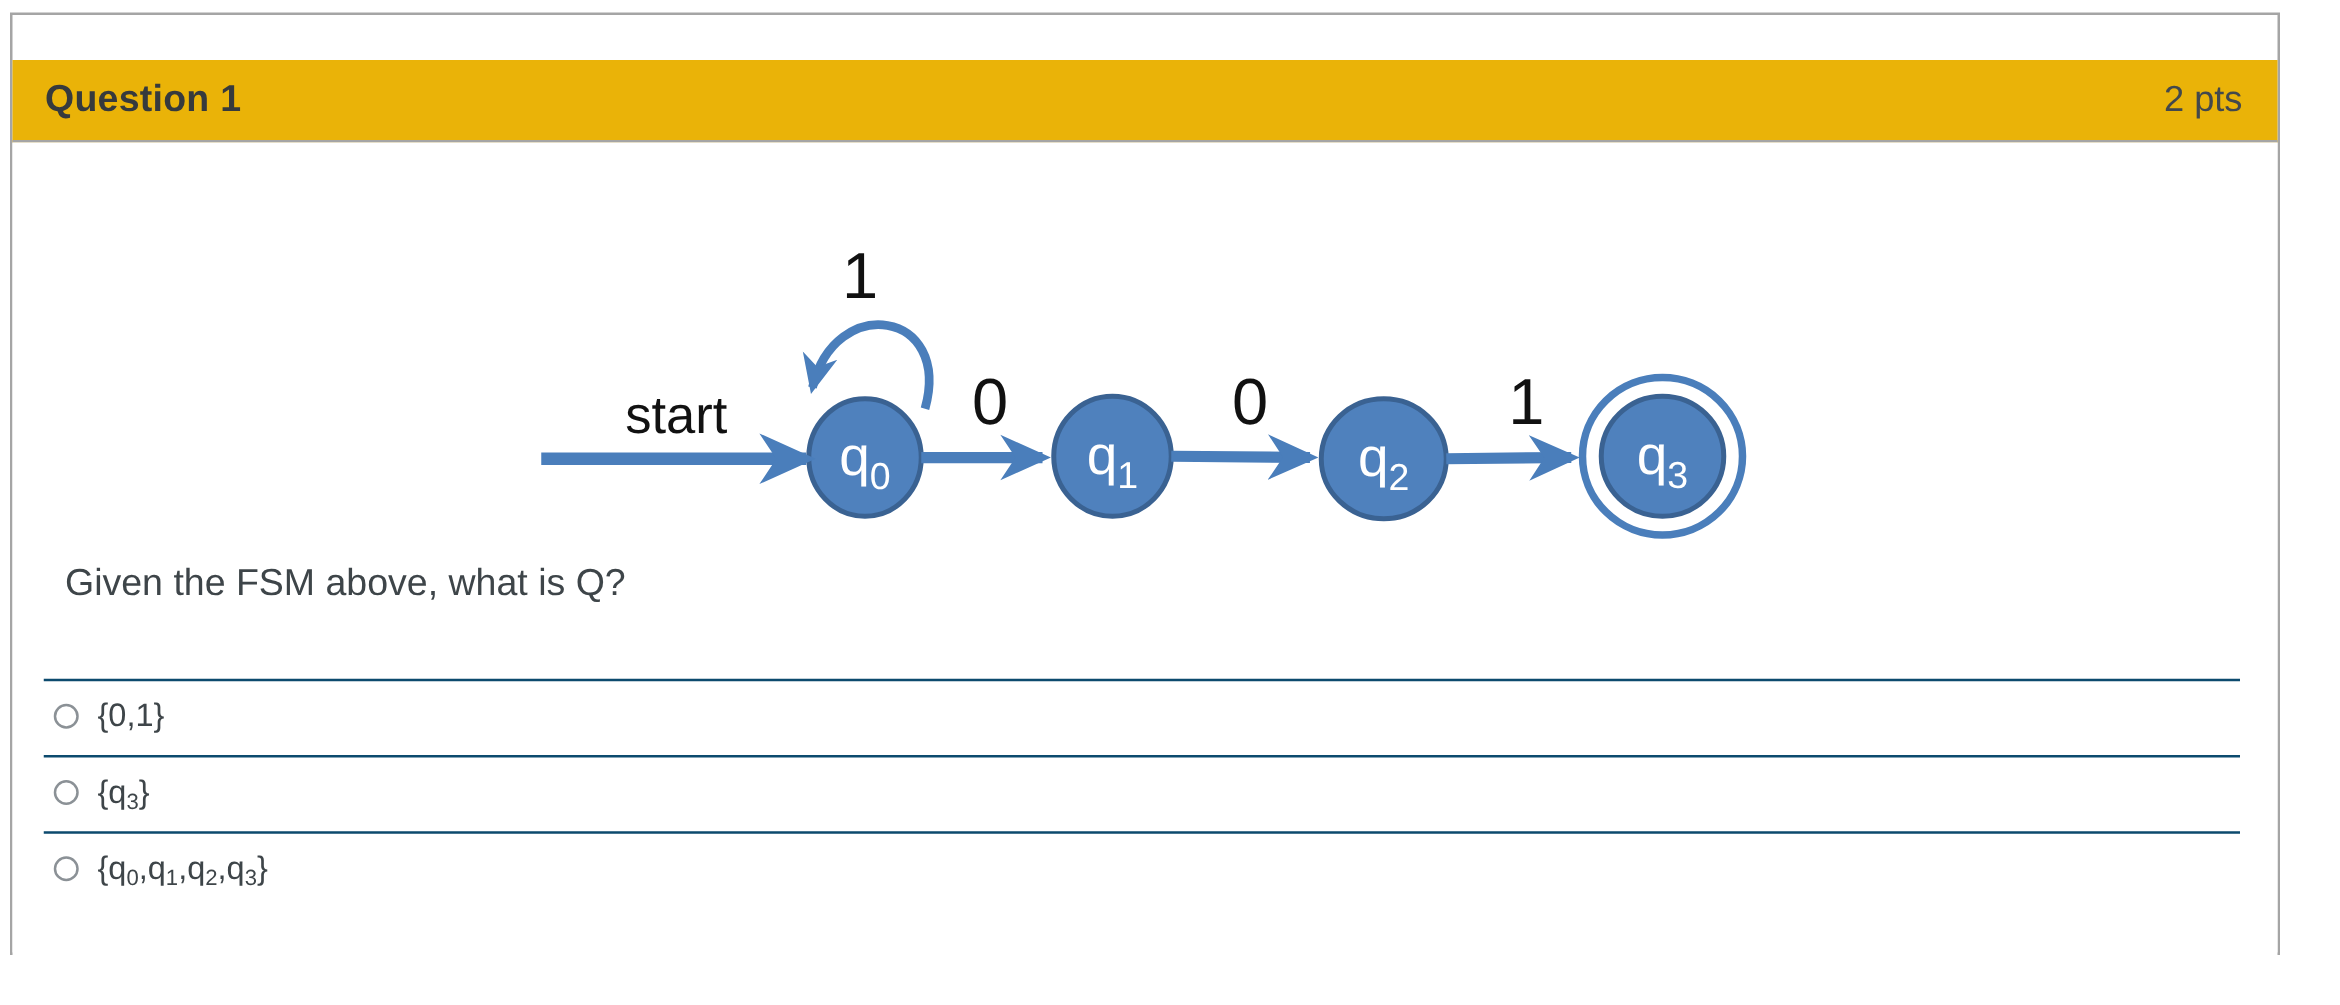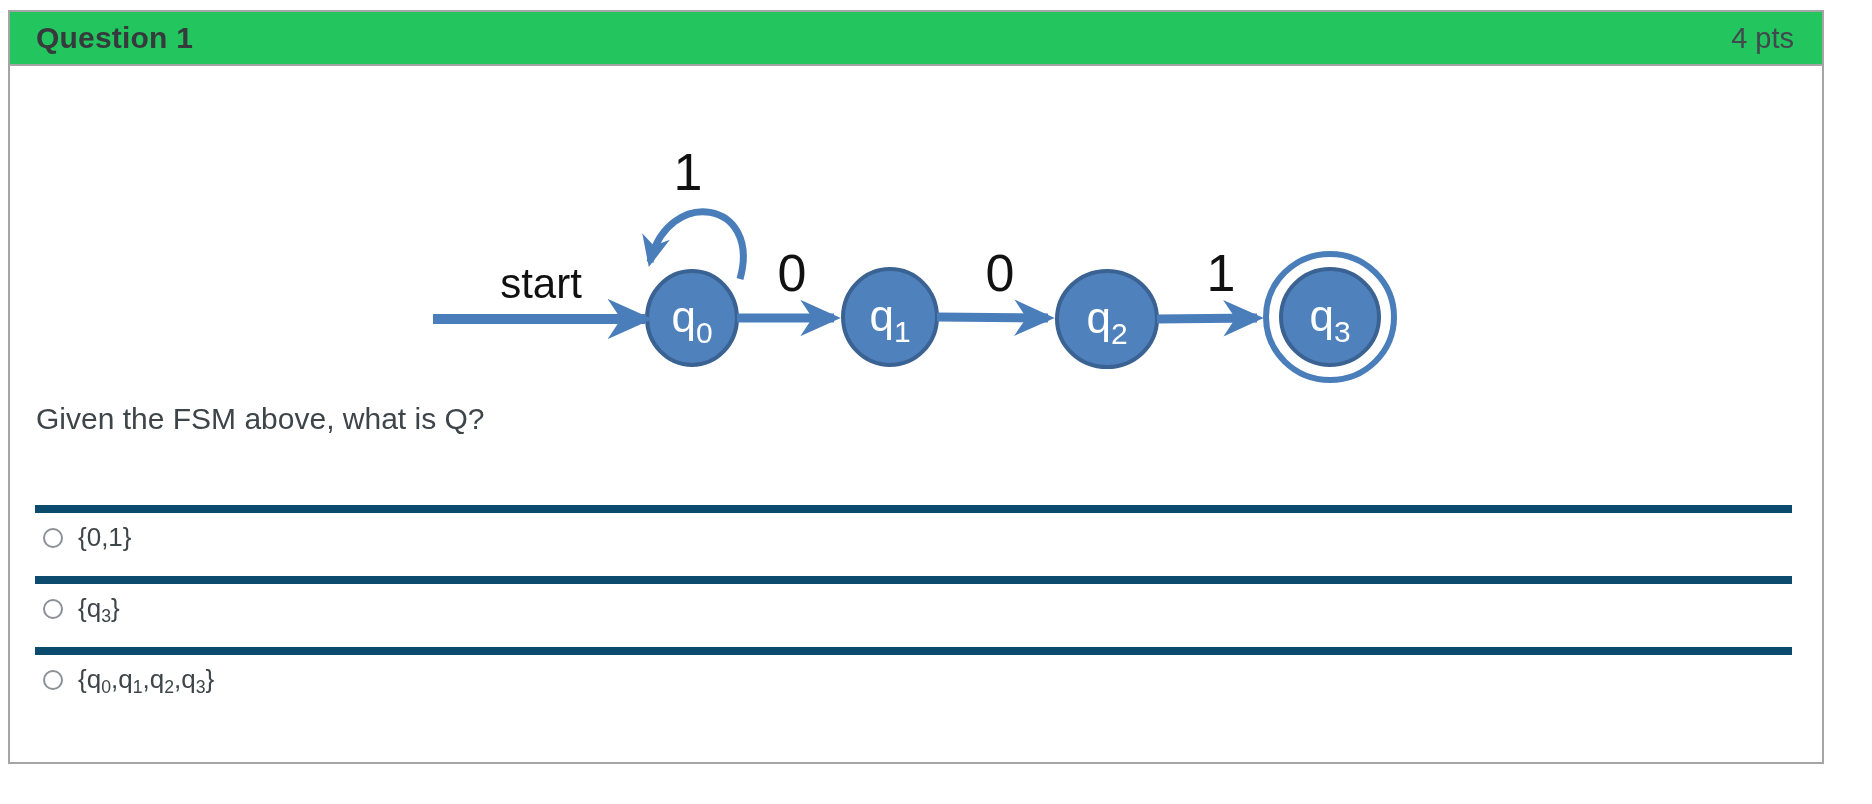--- a/index.html
+++ b/index.html
@@ -10,27 +10,28 @@
     overflow: hidden;
   }
   .question-card {
     position: absolute;
     left: 8px; top: 10px;
     width: 1816px; height: 754px;
     border: 2px solid #a5a5a5;
     background: #ffffff;
   }
   .card-header {
-    height: 54px;
-    background: #22c55e;
+    height: 66px;
+    background: #eab308;
     border-bottom: 2px solid #a5a5a5;
     display: flex;
     align-items: center;
     justify-content: space-between;
     padding: 0 28px 0 26px;
+    margin-top: 36px;
   }
   .q-title {
     font-size: 30px;
     font-weight: bold;
     color: #363a3d;
     letter-spacing: 0.2px;
   }
   .q-points {
     font-size: 29px;
     color: #42484d;
@@ -41,33 +42,33 @@
     height: 682px;
     background: #ffffff;
   }
   .fsm-diagram {
     position: absolute;
     left: 400px; top: 28px;
   }
   .fsm-text { font-family: "Liberation Sans", "DejaVu Sans", sans-serif; }
   .question-text {
     position: absolute;
-    left: 26px; top: 336px;
+    left: 42px; top: 336px;
     font-size: 30px;
     color: #3e4549;
   }
   .options-list {
     position: absolute;
     left: 0; top: 425px;
     width: 100%;
   }
   .option-row {
-    margin: 14px 30px 0 25px;
+    margin: 4px 30px 0 25px;
     height: 57px;
-    border-top: 8px solid #0c4a6e;
+    border-top: 2px solid #0c4a6e;
     display: flex;
     align-items: center;
     padding-left: 8px;
   }
   .radio {
     width: 20px; height: 20px;
     border: 2px solid #8b9196;
     border-radius: 50%;
     background: #ffffff;
     flex: 0 0 auto;
@@ -85,21 +86,21 @@
     line-height: 0;
   }
 </style>
 </head>
 <body>
 
 <div class="question-card">
 
   <div class="card-header">
     <span class="q-title">Question 1</span>
-    <span class="q-points">4 pts</span>
+    <span class="q-points">2 pts</span>
   </div>
 
   <div class="card-body">
 
     <svg class="fsm-diagram" width="1060" height="330" viewBox="0 0 1060 330">
       <defs>
         <marker id="arrowhead" viewBox="0 0 12 12" refX="10" refY="6" markerWidth="4.5" markerHeight="4.5" orient="auto">
           <path d="M0,0.6 L12,6 L0,11.4 L3.6,6 Z" fill="#4a7ebb"></path>
         </marker>
       </defs>

